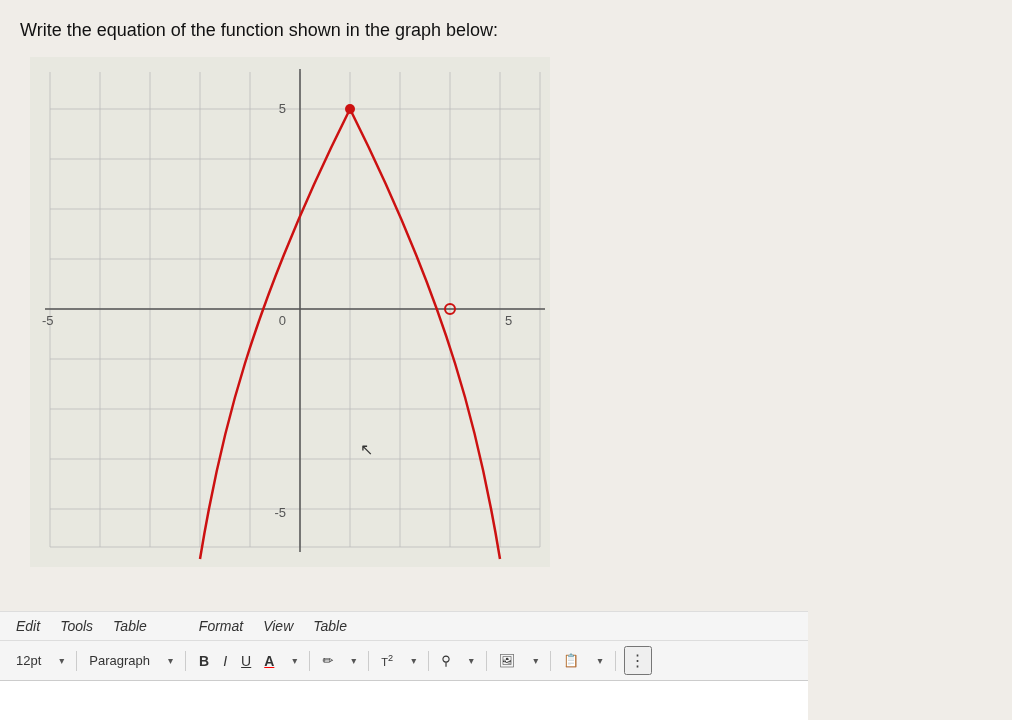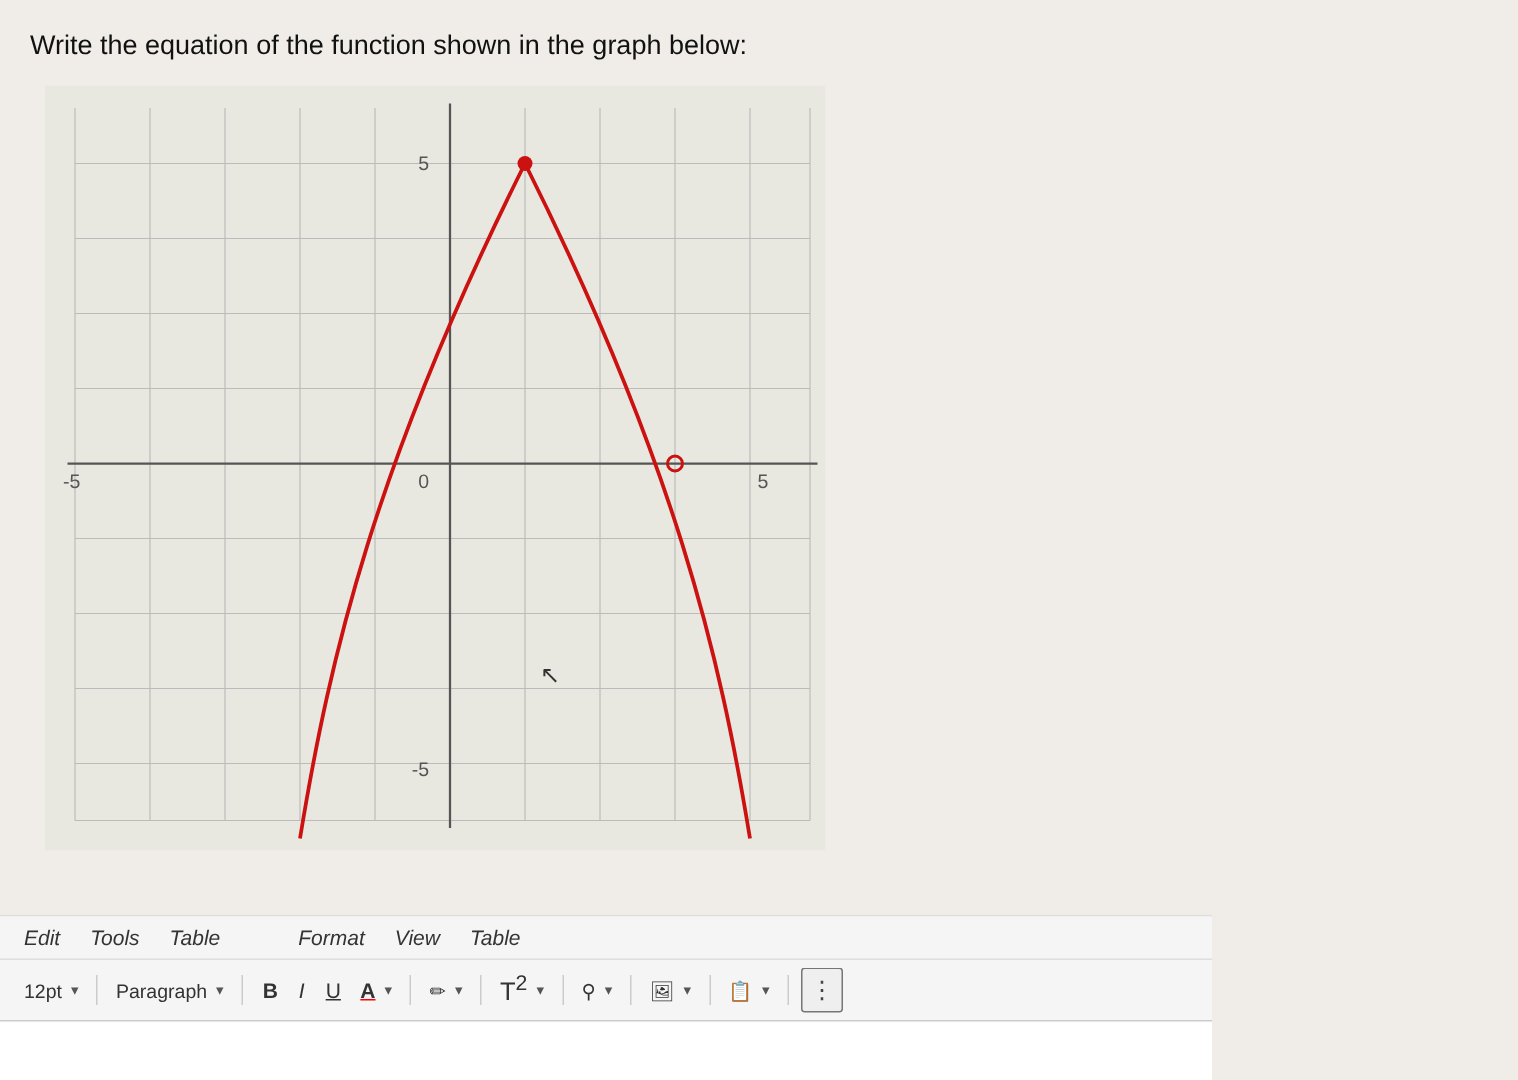--- a/index.html
+++ b/index.html
@@ -96,21 +96,21 @@
     .separator {
       width: 1px;
       height: 20px;
       background: #ccc;
       margin: 0 4px;
     }
 
     .dropdown-btn {
       display: flex;
       align-items: center;
-      gap: 6px;
+      gap: 18px;
       font-size: 13px;
       cursor: pointer;
       color: #333;
       padding: 3px 4px;
       border: none;
       background: transparent;
     }
 
     .chevron {
       font-size: 10px;
@@ -231,21 +231,21 @@
       <div class="separator"></div>
 
       <button class="dropdown-btn">
         <span style="font-size:13px;">✏</span>
         <span class="chevron">▾</span>
       </button>
 
       <div class="separator"></div>
 
       <button class="dropdown-btn">
-        <span style="font-size:17px;">T<sup>2</sup></span>
+        <span style="font-size:11px;">T<sup>2</sup></span>
         <span class="chevron">▾</span>
       </button>
 
       <div class="separator"></div>
 
       <button class="dropdown-btn">
         <span style="font-size:13px;">⚲</span>
         <span class="chevron">▾</span>
       </button>
 

